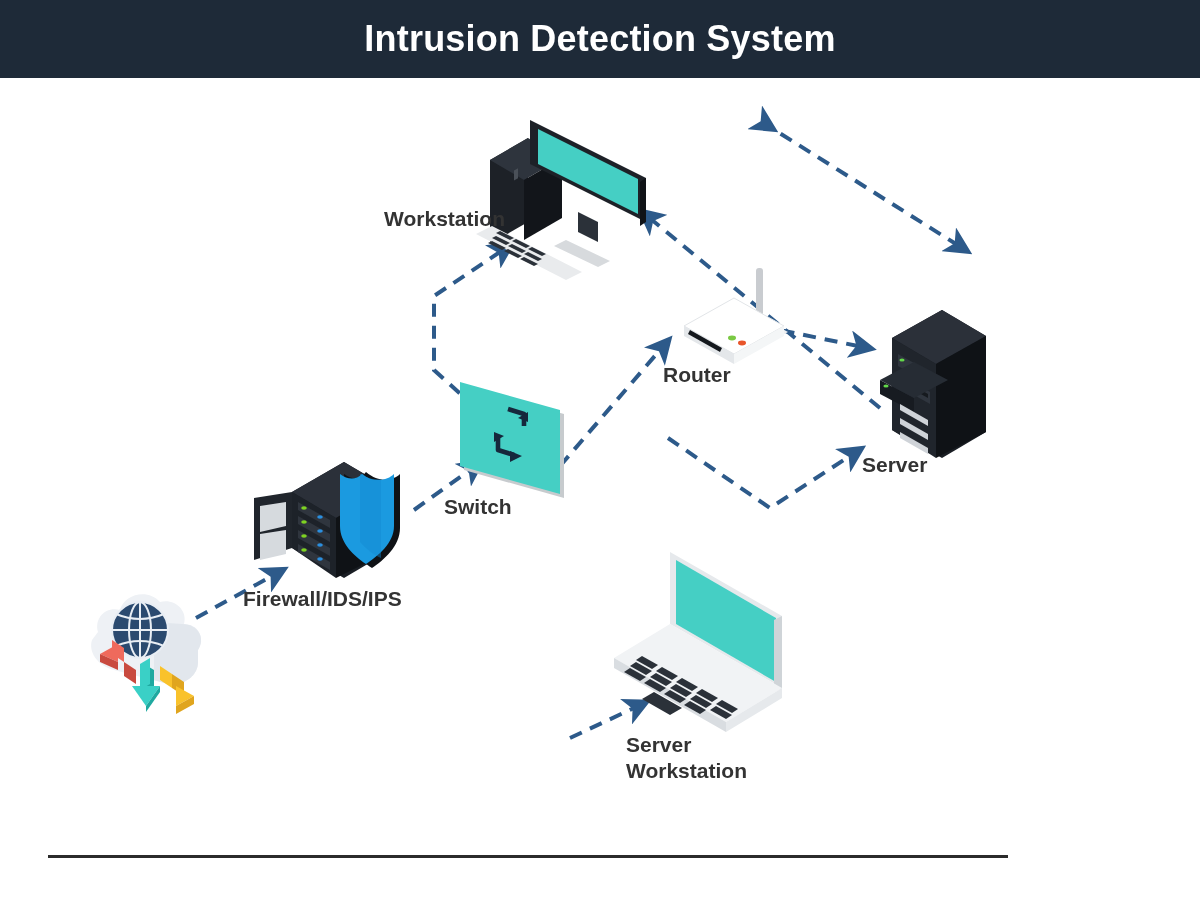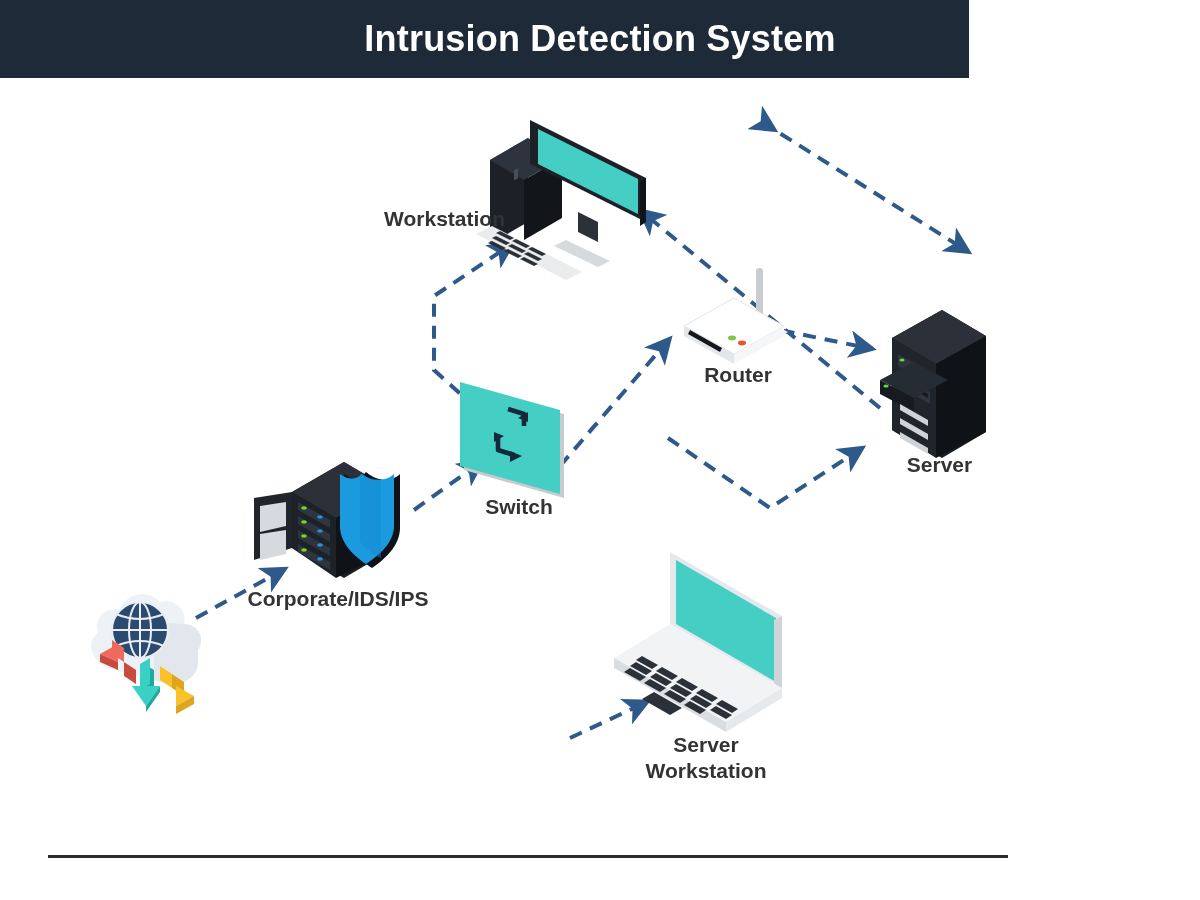--- a/index.html
+++ b/index.html
@@ -10,21 +10,21 @@
   }
   #page {
     position: relative;
     width: 1200px; height: 900px;
     background: #ffffff;
     overflow: hidden;
   }
   
   #title-bar {
     position: absolute; left: 0; top: 0;
-    width: 969px; height: 78px;
+    width: 1200px; height: 78px;
     background: #1e2a38;
     text-align: center;
   }
   #title-text {
     position: absolute; left: 0; top: 0;
     width: 1200px; height: 78px;
     display: flex; align-items: center; justify-content: center;
     color: #ffffff;
     font-size: 36px; font-weight: bold;
     letter-spacing: 0.2px;
@@ -37,21 +37,21 @@
   #arrow-layer {
     position: absolute; left: 0; top: 0;
     width: 1200px; height: 822px;
     pointer-events: none;
   }
   .node { position: absolute; }
   .node-label {
     position: absolute;
     color: #333333;
     font-size: 21px; font-weight: bold;
-    text-align: center;
+    text-align: left;
     white-space: pre-line;
     line-height: 1.25;
   }
   
   #bottom-rule {
     position: absolute; left: 48px; top: 777px;
     width: 960px; height: 3px;
     background: #2b2b2b;
   }
   
@@ -234,21 +234,21 @@
           <ellipse cx="72" cy="67" rx="2.8" ry="1.7" fill="#2a8fe0"></ellipse>
           <ellipse cx="72" cy="81" rx="2.8" ry="1.7" fill="#2a8fe0"></ellipse>
           <ellipse cx="72" cy="95" rx="2.8" ry="1.7" fill="#2a8fe0"></ellipse>
           <ellipse cx="72" cy="109" rx="2.8" ry="1.7" fill="#2a8fe0"></ellipse>
         </g>
 
         <path d="M118,22 C132,34 146,30 152,24 L152,78 C152,96 136,110 124,118 C112,110 96,96 96,78 L96,24 C104,30 112,30 118,22 Z" fill="#0f1216"></path>
         <path d="M114,24 C126,34 140,30 146,24 L146,76 C146,93 130,106 118,114 C106,106 92,93 92,76 L92,24 C100,30 108,30 114,24 Z" fill="#1b9ae0"></path>
         <path d="M114,24 C120,29 127,30 133,29 L133,108 C126,105 118,99 112,92 L112,24 Z" fill="#1489d0" opacity="0.45"></path>
       </svg>
-      <div class="node-label" style="left:-5px; top:136px; width:190px;">Corporate/IDS/IPS</div>
+      <div class="node-label" style="left:-5px; top:136px; width:190px;">Firewall/IDS/IPS</div>
     </div>
 
     <div class="node" style="left:62px; top:488px; width:165px; height:170px;">
       <svg viewBox="0 0 165 170" width="165" height="170">
 
         <path d="M36,66 C32,52 44,40 58,44 C62,28 86,22 98,36 C112,32 126,44 122,58
                  C136,58 144,72 136,84 L136,96 C136,110 122,120 106,118
                  L52,104 C36,100 26,86 30,74 Z" fill="#eef1f5"></path>
         <path d="M120,58 C136,58 144,72 136,84 L136,96 C136,110 122,120 106,118
                  L92,114 L92,56 Z" fill="#e2e7ed"></path>

